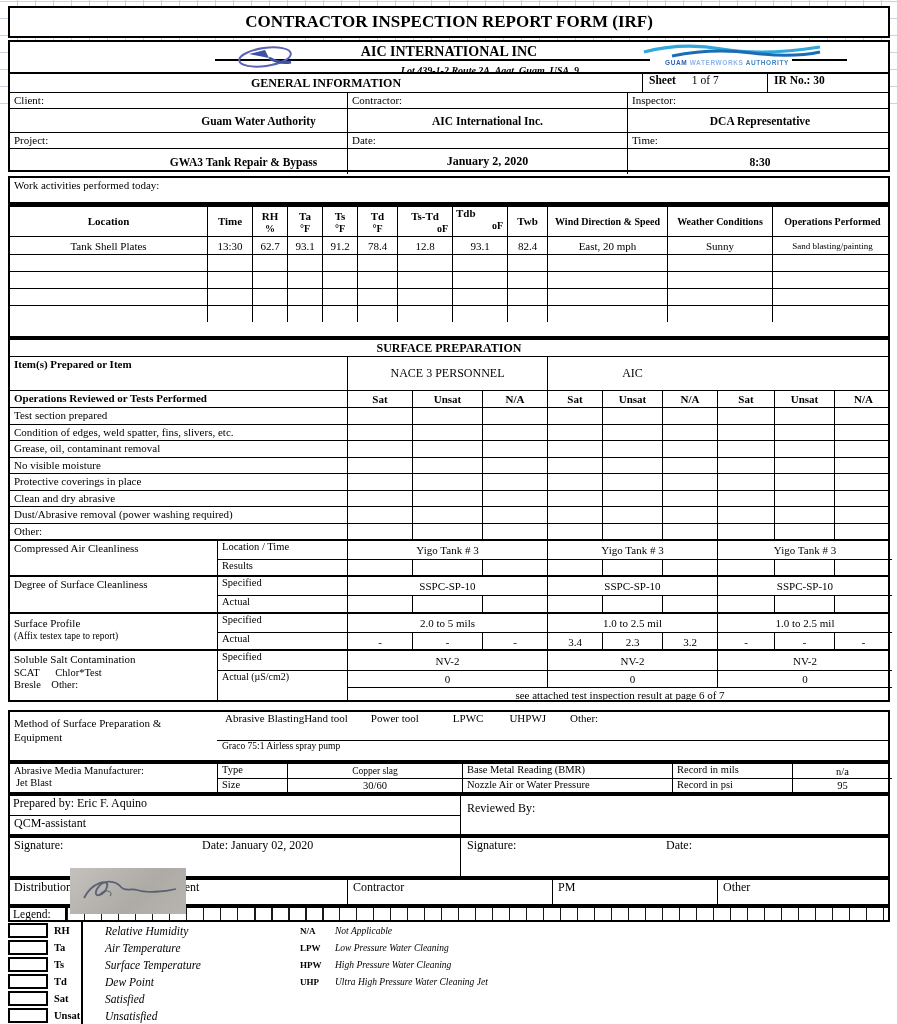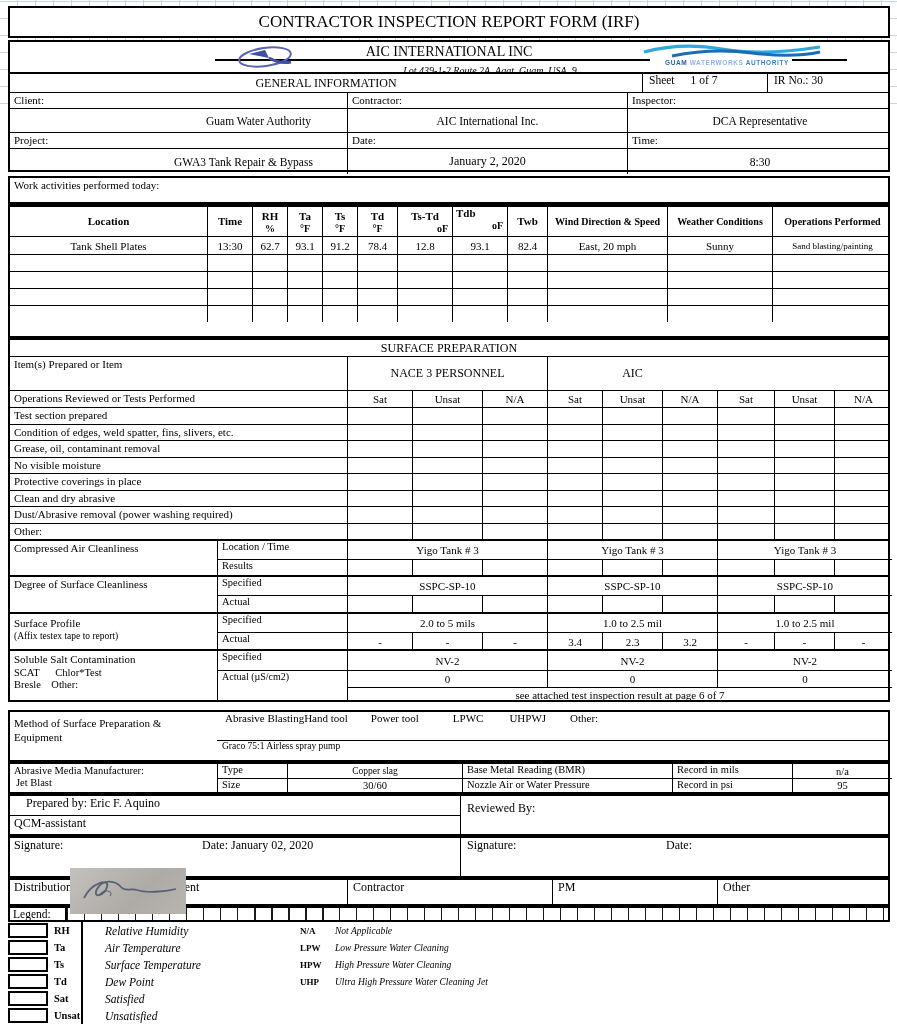--- a/index.html
+++ b/index.html
@@ -7,21 +7,21 @@
   #page{position:relative;width:897px;height:1024px;background:#fff;margin:0 auto;
         font-family:"Liberation Serif",serif;color:#000;overflow:hidden}
   .sec{position:absolute;left:8px;width:882px;border:2px solid #000;background:#fff}
   .r{display:flex;align-items:stretch}
   .c{flex:none;border-left:1px solid #000;position:relative;overflow:hidden}
   .c.fst{border-left:0}
   .bt{border-top:1px solid #000}
   .bt2{border-top:2px solid #000}
   .ctr{display:flex;align-items:center;justify-content:center;text-align:center}
   .vctr{display:flex;align-items:flex-start}
-  .b{font-weight:normal}.i{font-style:italic}.pre{white-space:pre}
+  .b{font-weight:bold}.i{font-style:italic}.pre{white-space:pre}
   .f9{font-size:9px}.f95{font-size:9.5px}.f10{font-size:10px}.f105{font-size:10.5px}
   .f11{font-size:11px}.f115{font-size:11.5px}.f12{font-size:12px}
   .lbl{font-size:11px;padding:1px 4px;line-height:13px}
   
   .hline{position:absolute;height:2px;background:#000}
   .gwa-txt{font-family:"Liberation Sans",sans-serif;font-weight:bold;font-size:6.5px;letter-spacing:.6px;text-align:center}
   
   .h0{width:632px}.h1{width:125px}.h2{width:125px}
   .g0{width:337px}.g1{width:280px}.g2{width:265px}
   .aw0{width:197px}.aw1{width:45px}.aw2{width:35px}.aw3{width:35px}.aw4{width:35px}.aw5{width:40px}
@@ -569,21 +569,21 @@
           <div class="c mw4 ctr f105">95</div>
         </div>
       </div>
     </div>
   </div>
 
   <div class="sec" style="top:794px;height:42px">
     <div class="r" style="height:100%">
       <div style="width:450px">
         <div class="vctr" style="height:19px">
-            <span class="f12" style="margin-left:16px">Prepared by: Eric F. Aquino</span>
+            <span class="f12" style="margin-left:3px">Prepared by: Eric F. Aquino</span>
           </div>
         <div class="bt vctr" style="height:19px">
             <span class="f12" style="margin-left:4px">QCM-assistant</span>
           </div>
       </div>
       <div class="c" style="width:428px;padding:2px 6px"><span class="f12">Reviewed By:</span></div>
     </div>
   </div>
 
   <div class="sec" style="top:836px;height:42px">

